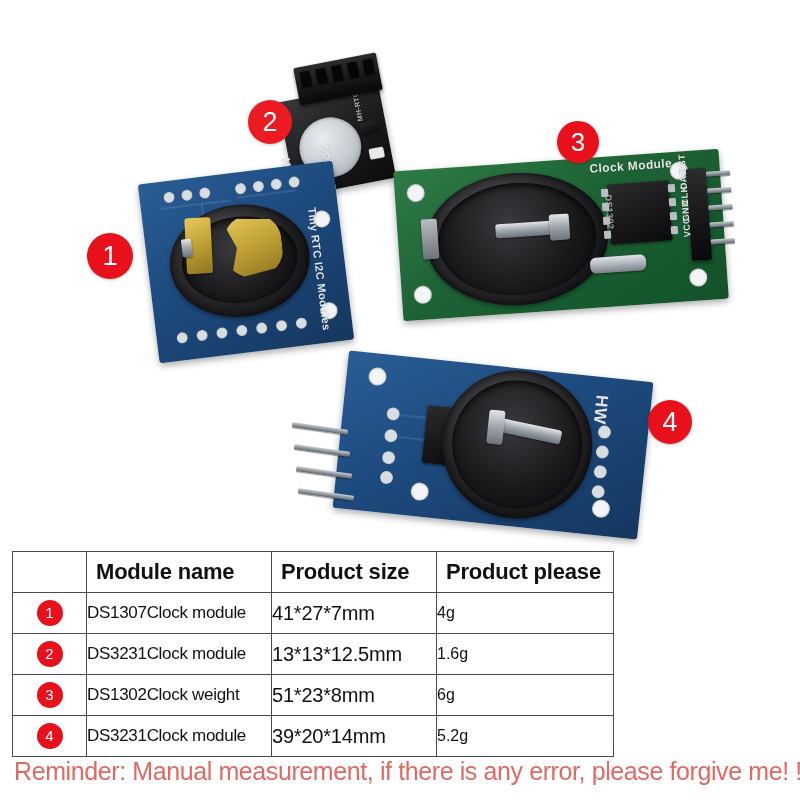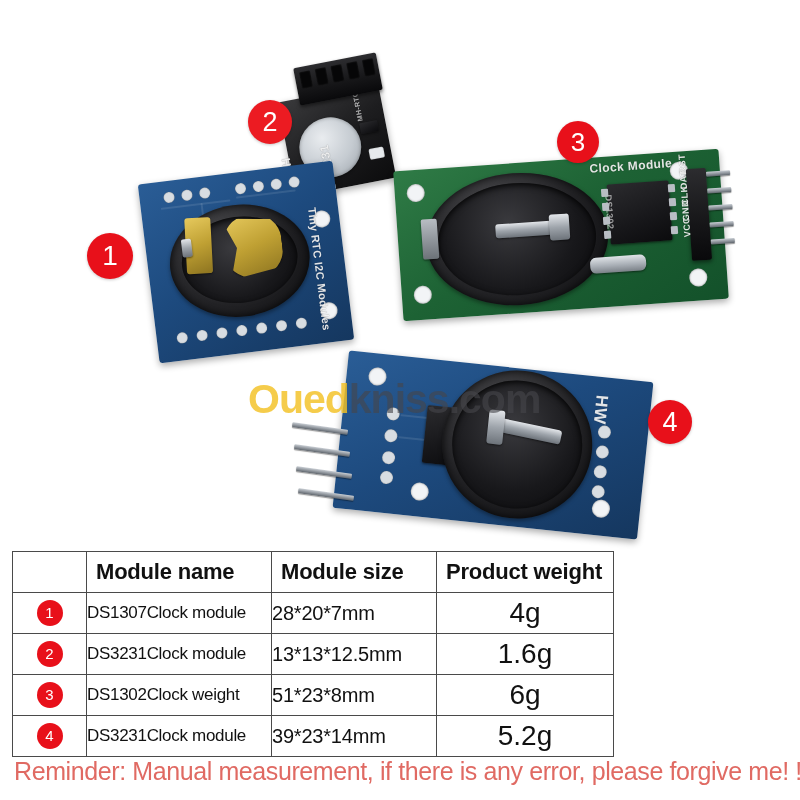--- a/index.html
+++ b/index.html
@@ -193,22 +193,21 @@
     font-size: 17px;
     padding-left: 9px;
     letter-spacing: -0.3px;
   }
   .cell-size {
     font-size: 20px;
     padding-left: 12px;
     letter-spacing: -0.2px;
   }
   .cell-weight {
-    font-size: 28px;
-    text-align: center;
+    font-size: 16px;
   }
   .idx-cell { text-align: center; }
   .idx-badge {
     display: inline-block;
     width: 26px;
     height: 26px;
     line-height: 26px;
     border-radius: 50%;
     background: #e8101a;
     color: #ffffff;
@@ -363,52 +362,49 @@
 
       <div class="silk" style="left:266px;top:18px;font-size:17px;transform:rotate(90deg);transform-origin:left top;">HW</div>
     </div>
 
     <div class="pin" style="left:292px;top:426px;width:56px;height:5px;transform:rotate(8deg);"></div>
     <div class="pin" style="left:294px;top:448px;width:56px;height:5px;transform:rotate(8deg);"></div>
     <div class="pin" style="left:296px;top:470px;width:56px;height:5px;transform:rotate(8deg);"></div>
     <div class="pin" style="left:298px;top:492px;width:56px;height:5px;transform:rotate(8deg);"></div>
   </div>
 
-  <div id="watermark">
-    <span class="wm-a">Oued</span><span class="wm-b">kniss.com</span>
-  </div>
 
   <div class="badge" style="left:87px;top:233px;width:46px;height:46px;font-size:28px;background:#e8101a;">1</div>
   <div class="badge" style="left:248px;top:100px;width:44px;height:44px;font-size:27px;background:#ec1b22;">2</div>
   <div class="badge" style="left:557px;top:121px;width:42px;height:42px;font-size:26px;background:#e8101a;">3</div>
   <div class="badge" style="left:648px;top:400px;width:44px;height:44px;font-size:27px;background:#e8101a;">4</div>
 </div>
 
 <table id="spec-table">
   <colgroup>
     <col class="col-idx">
       <col class="col-name">
       <col class="col-size">
       <col class="col-wt">
   </colgroup>
   <thead>
     <tr>
       <th class="hdr-blank"></th>
       <th>Module name</th>
-      <th>Module size</th>
-      <th>Product weight</th>
+      <th>Product size</th>
+      <th>Product please</th>
     </tr>
   </thead>
   <tbody>
     <tr>
       <td class="idx-cell">
         <span class="idx-badge">1</span>
       </td>
       <td class="cell-name">DS1307Clock module</td>
-      <td class="cell-size">28*20*7mm</td>
+      <td class="cell-size">41*27*7mm</td>
       <td class="cell-weight">4g</td>
     </tr>
     <tr>
       <td class="idx-cell">
         <span class="idx-badge">2</span>
       </td>
       <td class="cell-name">DS3231Clock module</td>
       <td class="cell-size">13*13*12.5mm</td>
       <td class="cell-weight">1.6g</td>
     </tr>
@@ -418,19 +414,19 @@
       </td>
       <td class="cell-name">DS1302Clock weight</td>
       <td class="cell-size">51*23*8mm</td>
       <td class="cell-weight">6g</td>
     </tr>
     <tr>
       <td class="idx-cell">
         <span class="idx-badge">4</span>
       </td>
       <td class="cell-name">DS3231Clock module</td>
-      <td class="cell-size">39*23*14mm</td>
+      <td class="cell-size">39*20*14mm</td>
       <td class="cell-weight">5.2g</td>
     </tr>
   </tbody>
 </table>
 
 <div id="reminder">Reminder: Manual measurement, if there is any error, please forgive me! ! !</div>
 
 </body></html>

